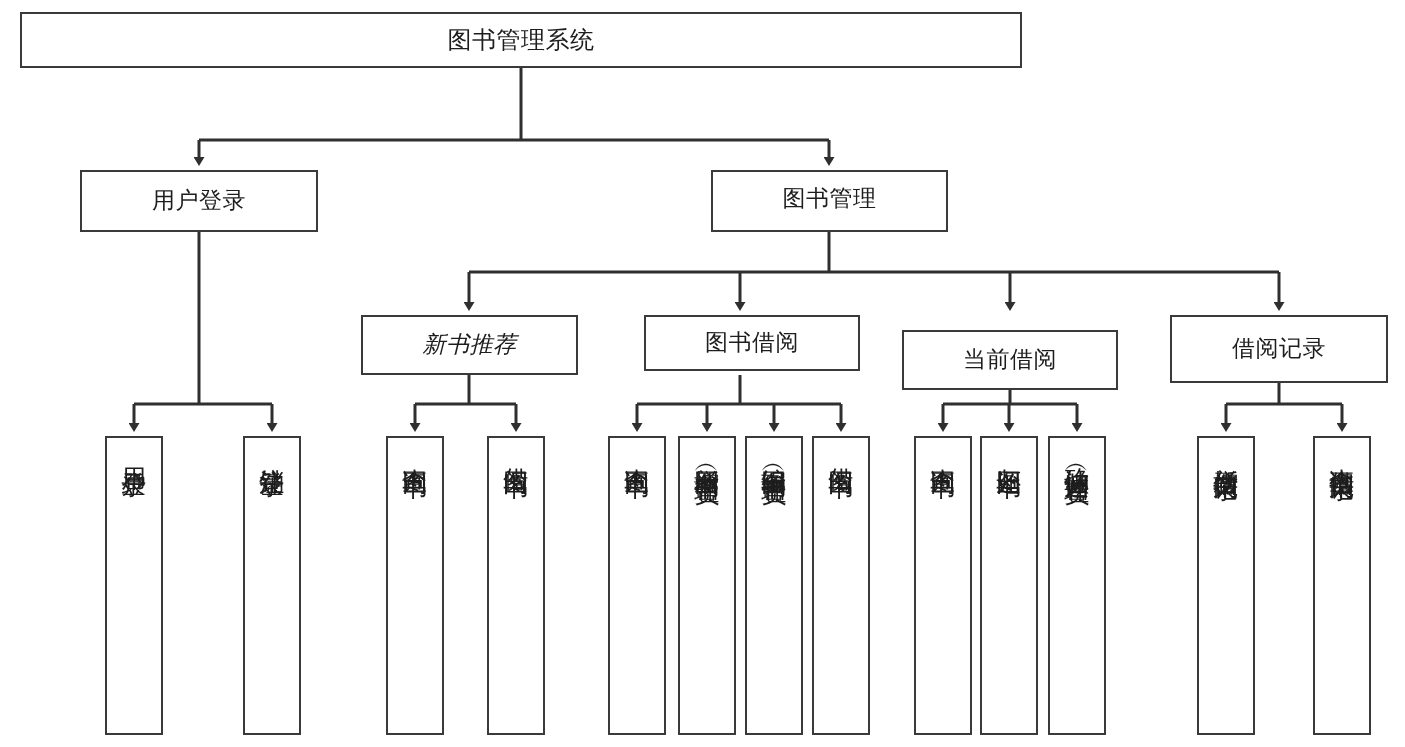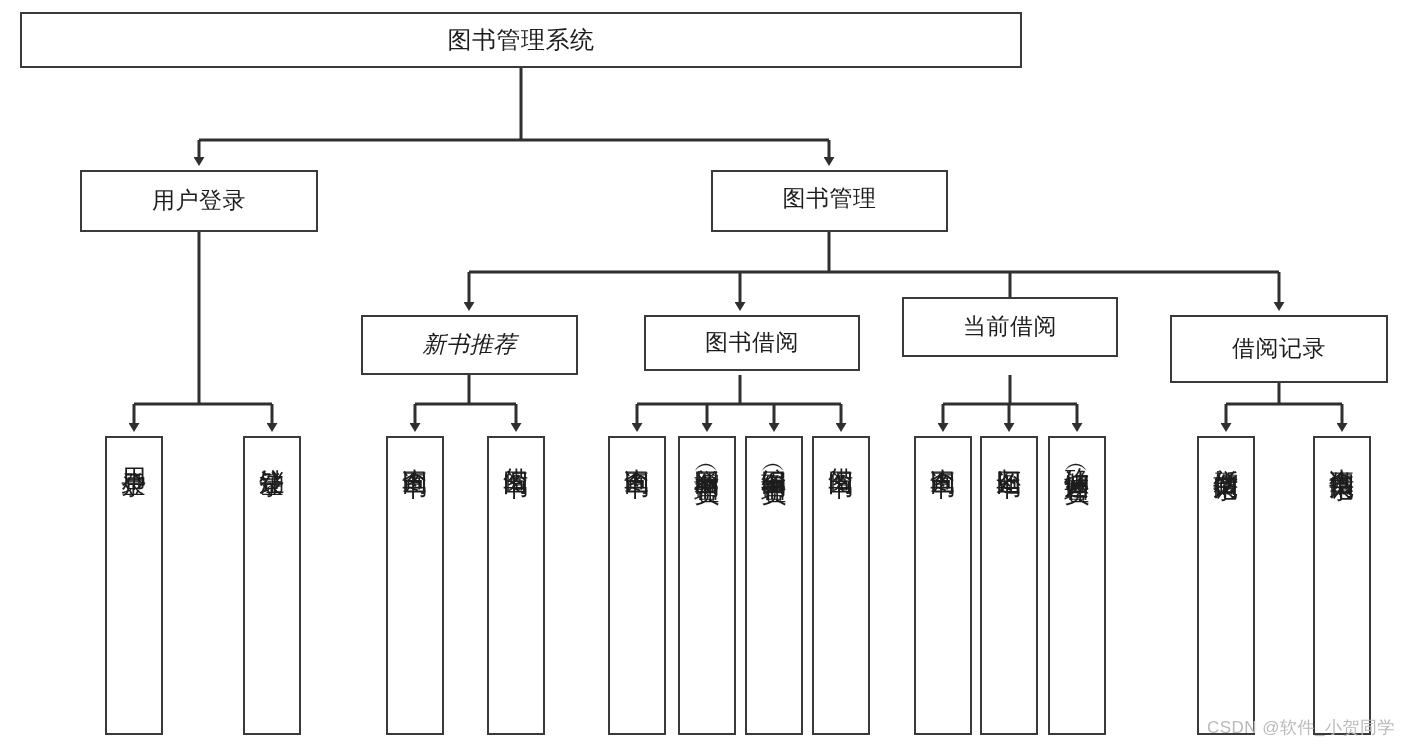--- a/index.html
+++ b/index.html
@@ -139,21 +139,21 @@
   <div class="node horiz" style="left:711px; top:170px; width:237px; height:62px;font-family:Liberation Mono, monospace;">
     <span class="label">图书管理</span>
   </div>
 
   <div class="node horiz" style="left:361px; top:315px; width:217px; height:60px;font-style:italic;">
     <span class="label">新书推荐</span>
   </div>
   <div class="node horiz" style="left:632px; top:315px; width:216px; height:56px;margin-left:12px;">
     <span class="label">图书借阅</span>
   </div>
-  <div class="node horiz" style="left:902px; top:297px; width:216px; height:60px;">
+  <div class="node horiz" style="left:902px; top:330px; width:216px; height:60px;">
     <span class="label">当前借阅</span>
   </div>
   <div class="node horiz" style="left:1170px; top:315px; width:218px; height:68px;">
     <span class="label">借阅记录</span>
   </div>
 
   <div class="node vert" style="left:105px; top:436px; width:58px; height:299px;">
     <span class="label">用户登录</span>
   </div>
   <div class="node vert" style="left:243px; top:436px; width:58px; height:299px;">
@@ -186,14 +186,13 @@
   <div class="node vert" style="left:1048px; top:436px; width:58px; height:299px;">
     <span class="label">确认归还（管理员）</span>
   </div>
   <div class="node vert" style="left:1197px; top:436px; width:58px; height:299px;">
     <span class="label">新增借阅记录</span>
   </div>
   <div class="node vert" style="left:1313px; top:436px; width:58px; height:299px;">
     <span class="label">查询借阅记录</span>
   </div>
 
-  <div id="watermark">CSDN @软件_小贺同学</div>
 </div>
 
 </body></html>

